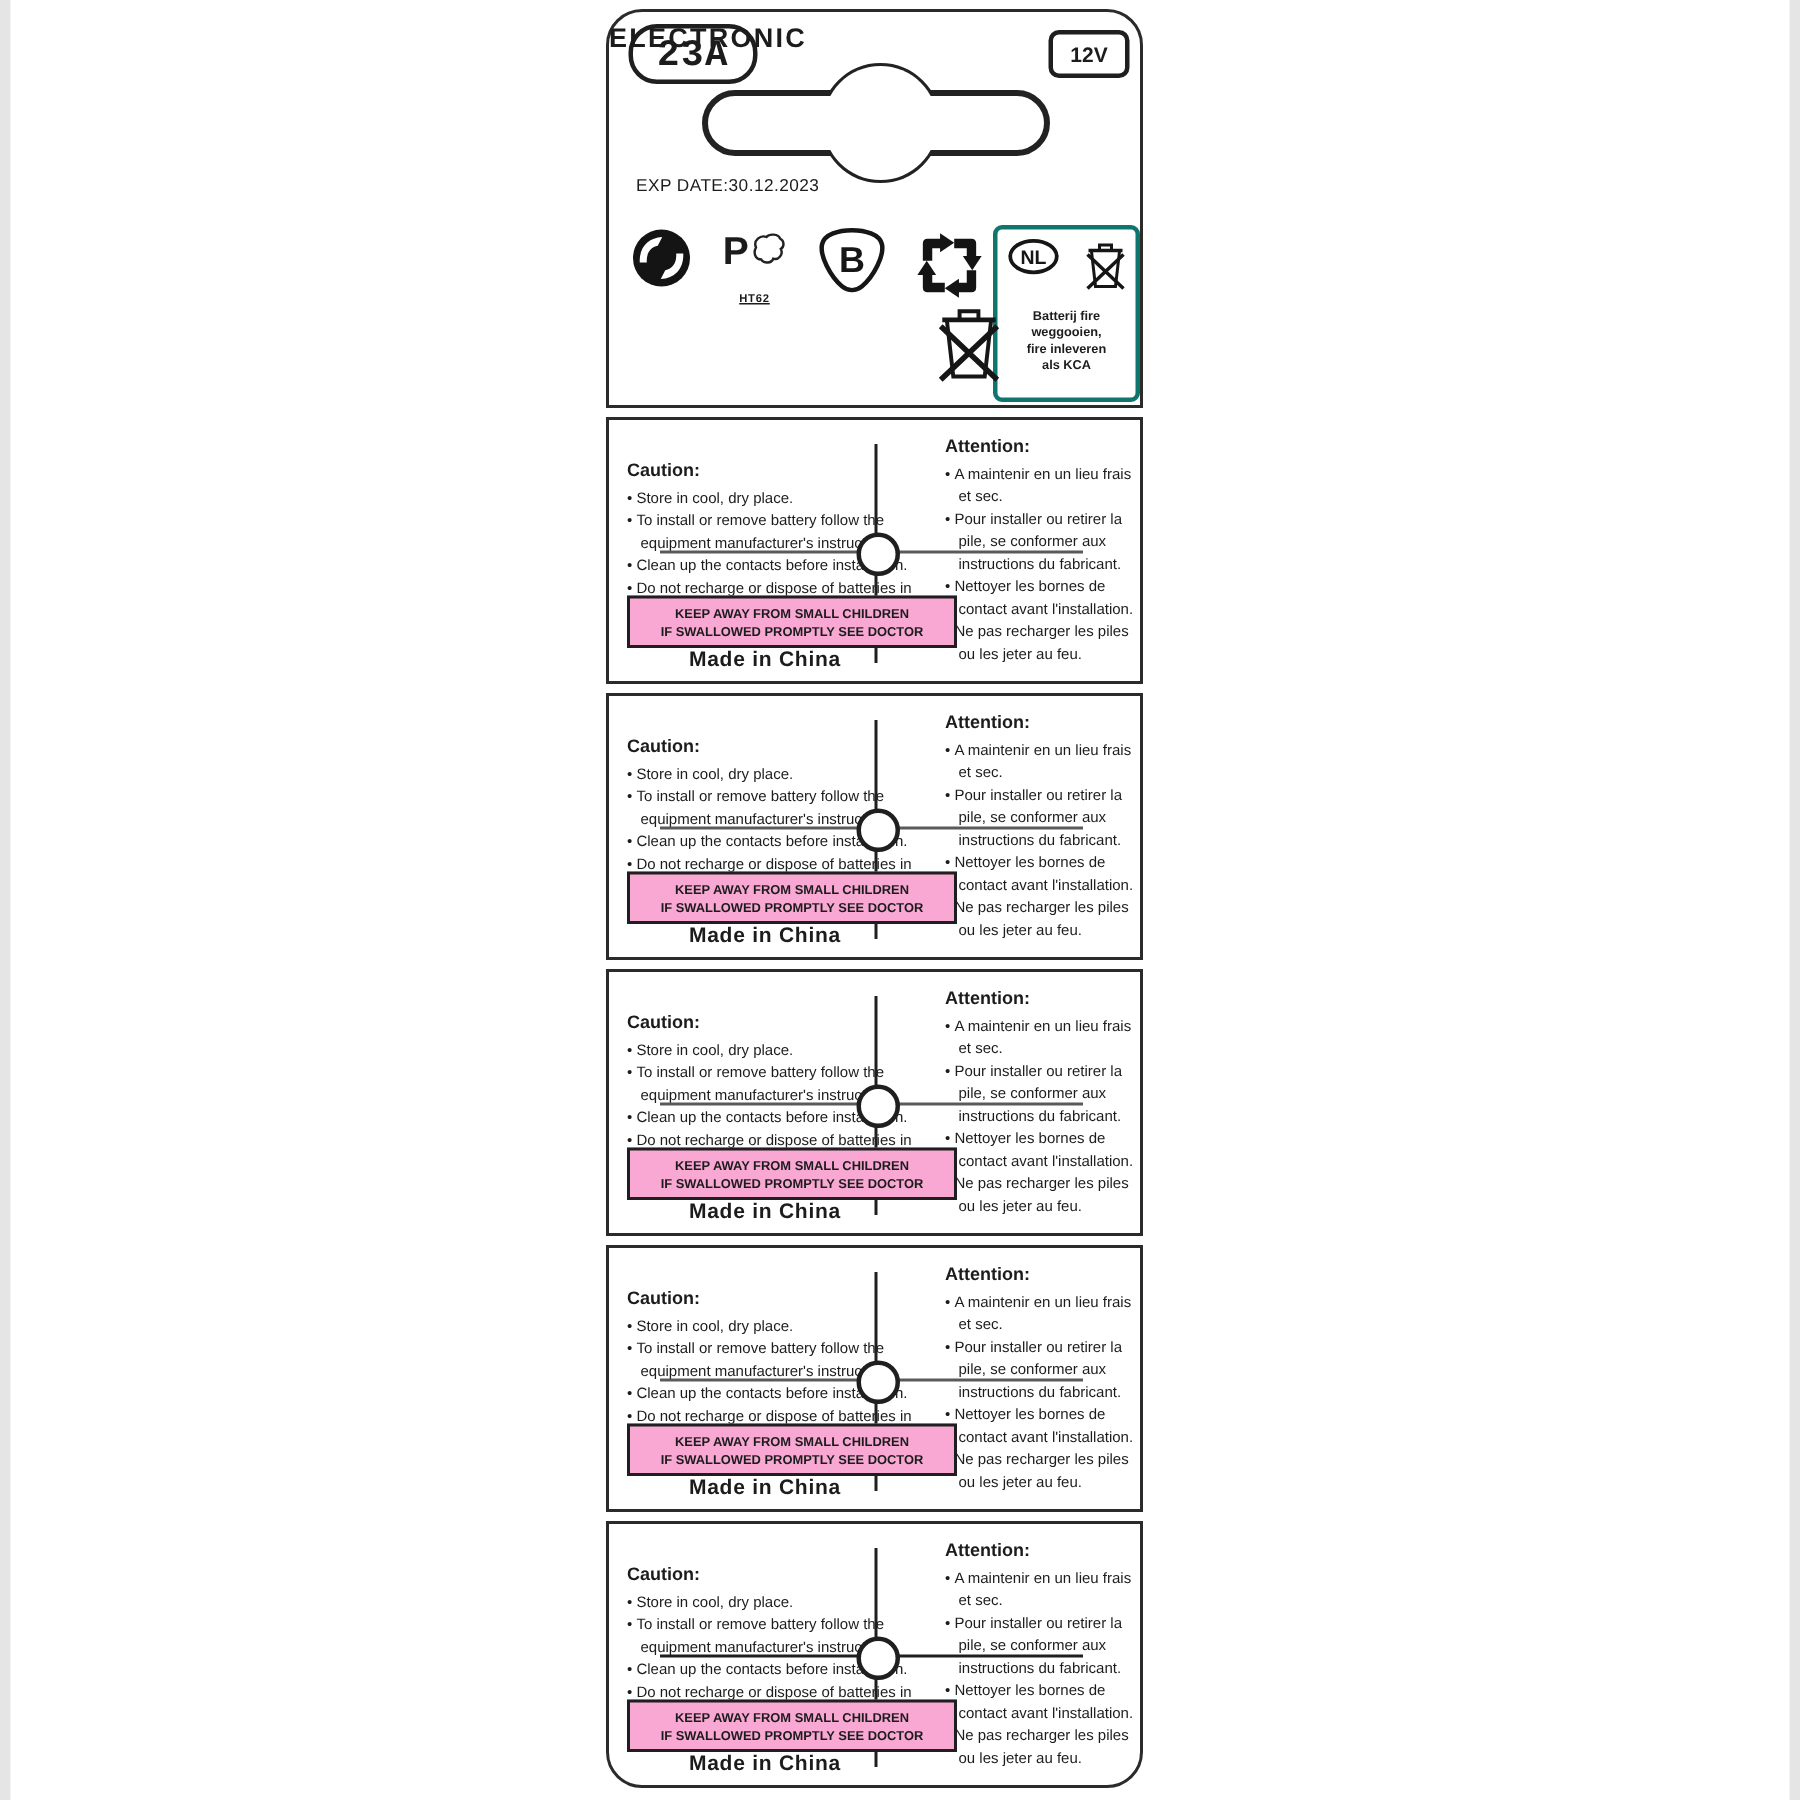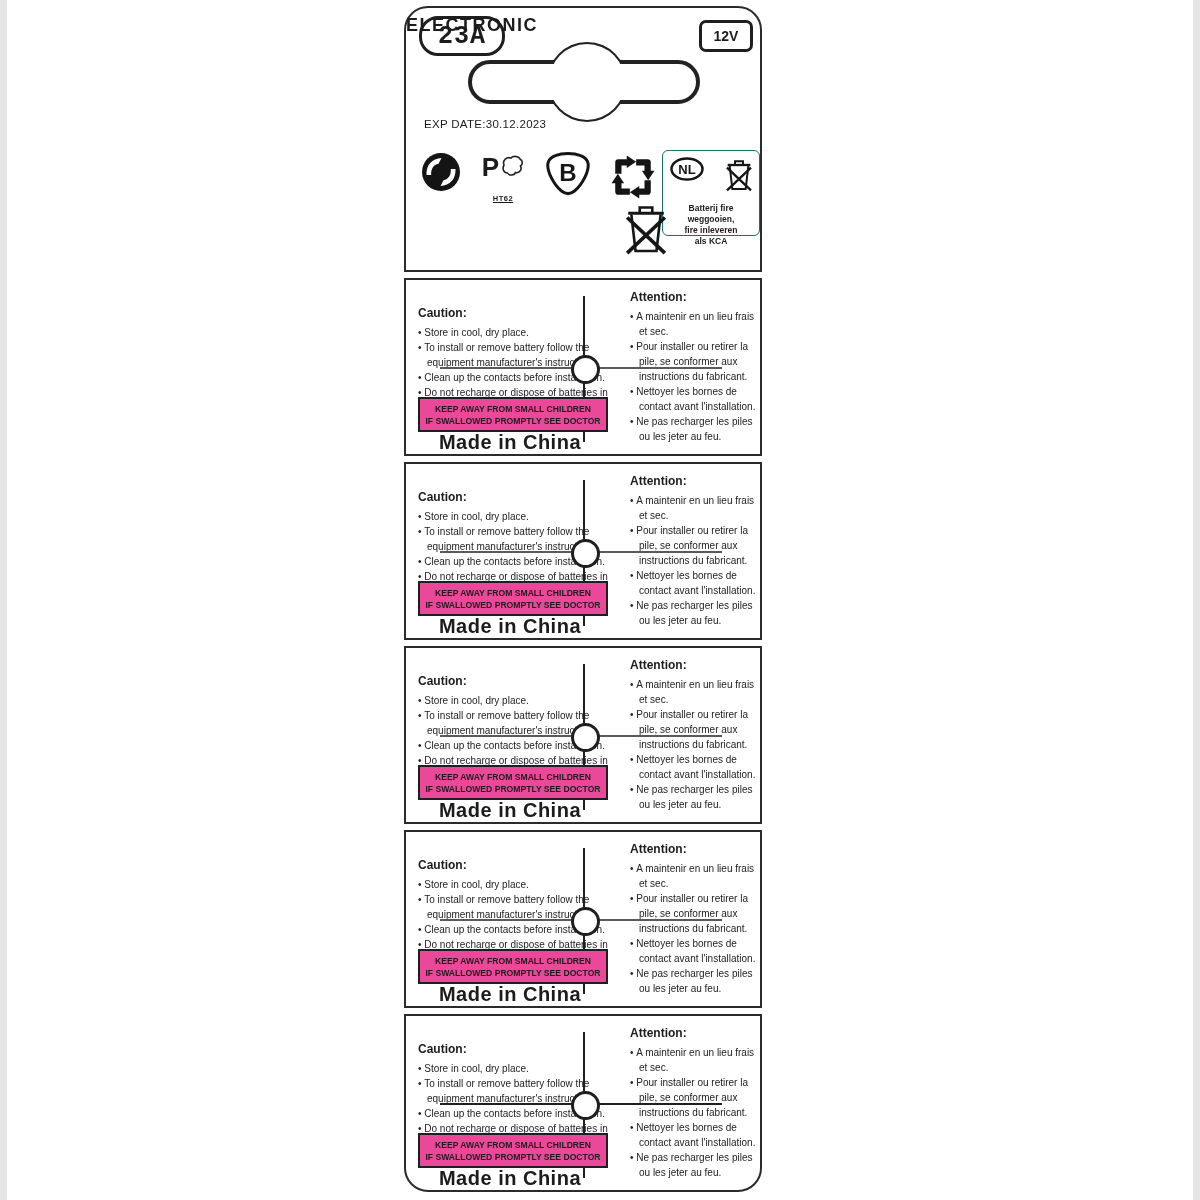--- a/index.html
+++ b/index.html
@@ -28,39 +28,39 @@
   .hang-slot{position:absolute;left:60px;top:32px;}
   .exp-date{position:absolute;left:18px;top:110px;font-size:11.5px;letter-spacing:.3px;}
   .icon-abs{position:absolute;}
   .icon-greendot{left:15px;top:144px;}
   .icon-pb{left:72px;top:146px;width:50px;text-align:center;}
   .pb-row{display:flex;align-items:flex-start;justify-content:center;gap:1px;}
   .pb-letter{font-weight:bold;font-size:26px;line-height:26px;}
   .pb-caption{font-size:7.5px;font-weight:bold;margin-top:14px;letter-spacing:.5px;text-decoration:underline;}
   .icon-b{left:136px;top:142px;}
   .icon-recycle{left:204px;top:146px;}
-  .nl-box{left:256px;top:142px;width:98px;height:86px;border:1px solid #0f766e;border-radius:6px;
+  .nl-box{left:256px;top:142px;width:98px;height:118px;border:3px solid #0f766e;border-radius:6px;
     padding:5px 3px 3px;box-sizing:border-box;}
   .nl-row{display:flex;align-items:flex-start;justify-content:space-between;padding:0 3px;}
   .nl-text{margin-top:9px;text-align:center;font-size:8.5px;font-weight:bold;line-height:1.3;}
   .usage{position:absolute;left:16px;top:198px;width:200px;font-size:10px;line-height:1.38;}
   .icon-bin-large{left:218px;top:192px;}
 
   
   .col-title{font-weight:bold;font-size:12px;margin:0 0 3px 0;}
   .col-en{position:absolute;left:12px;top:24px;width:198px;font-size:10px;line-height:1.5;}
   .col-fr{position:absolute;left:224px;top:8px;width:132px;font-size:10px;line-height:1.5;}
   ul.bullets{list-style:none;margin:0;padding:0;}
   ul.bullets li{margin:0;padding-left:9px;text-indent:-9px;}
   ul.bullets li::before{content:"\2022\00a0";}
-  .warn-box{position:absolute;left:12px;top:117px;width:190px;border:2px solid #1f1f1f;
+  .warn-box{position:absolute;left:12px;top:117px;width:220px;border:2px solid #1f1f1f;
     padding:4px 2px 3px;text-align:center;font-weight:bold;font-size:8.6px;line-height:1.4;
-    box-sizing:border-box;background:#ec4899;z-index:3;}
+    box-sizing:border-box;background:#f9a8d4;z-index:3;}
   .made-in{position:absolute;left:8px;top:151px;width:192px;text-align:center;
-    font-weight:bold;font-size:20px;letter-spacing:.5px;z-index:3;}
+    font-weight:bold;font-size:14px;letter-spacing:.5px;z-index:3;}
   .vline{position:absolute;left:177px;top:16px;bottom:12px;width:2px;background:#1f1f1f;z-index:1;}
   .hline{position:absolute;left:34px;right:38px;top:87px;height:2px;background:#5a5a5a;z-index:1;}
   .section.last .hline{background:#1f1f1f;}
   .cutcircle{position:absolute;left:165px;top:75px;width:23px;height:23px;background:#fff;
     border:3px solid #1f1f1f;border-radius:50%;z-index:2;}
   svg{display:block;}
   svg text{font-family:"Liberation Sans", sans-serif;}
 </style>
 </head>
 <body>

